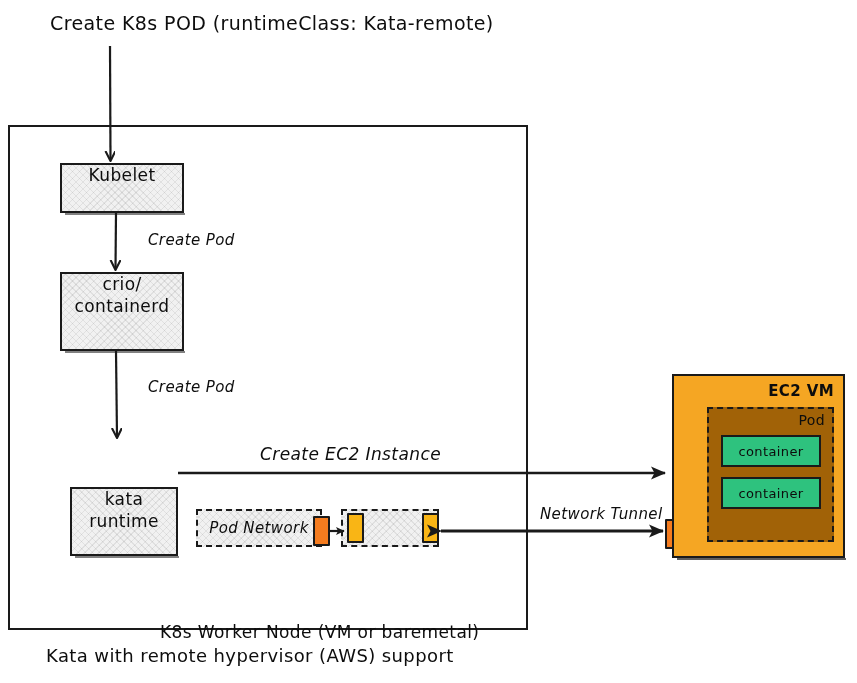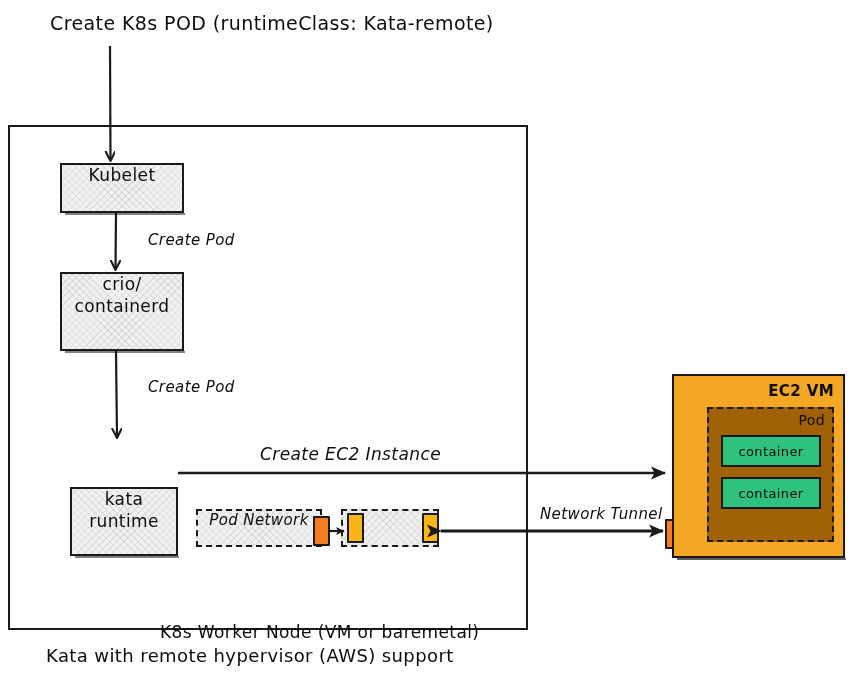--- a/index.html
+++ b/index.html
@@ -87,20 +87,21 @@
   
   .dashed-box {
     position: absolute;
     box-sizing: border-box;
     border: 2px dashed #1a1a1a;
     background-color: #f1f1f1;
     background-image:
       repeating-linear-gradient(45deg, rgba(0,0,0,0.07) 0 1px, transparent 1px 5px),
       repeating-linear-gradient(-45deg, rgba(0,0,0,0.07) 0 1px, transparent 1px 5px);
     display: flex;
+    align-items: center;
     justify-content: center;
     font-size: 15px;
     font-style: italic;
   }
   #box-pod-network { left: 196px; top: 509px; width: 126px; height: 38px; }
   #box-net-relay   { left: 341px; top: 509px; width: 98px; height: 38px; }
 
   
   .chip {
     position: absolute;

